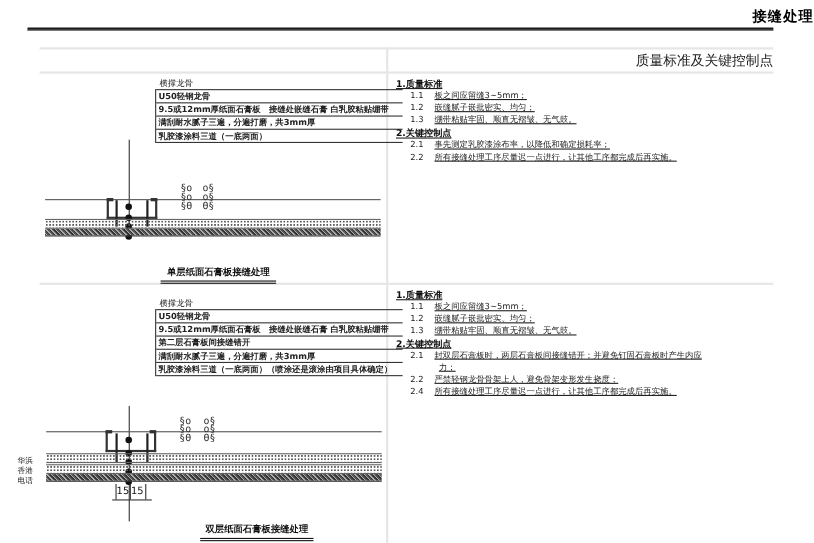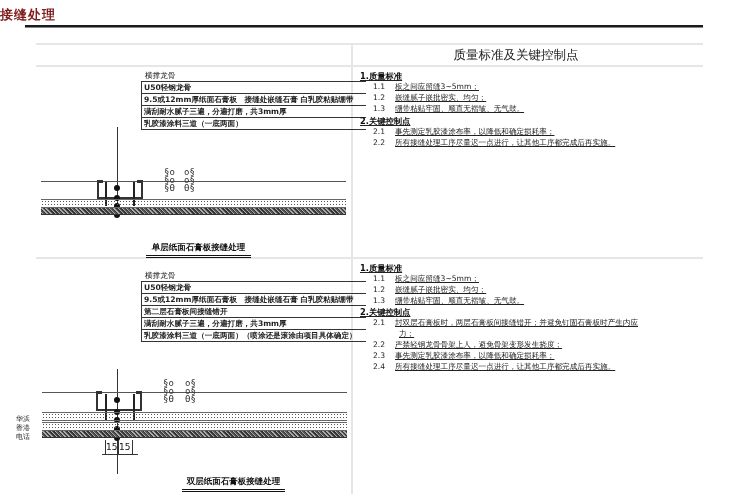--- a/index.html
+++ b/index.html
@@ -1,21 +1,21 @@
 <!DOCTYPE html>
 <html><head>
 <meta charset="utf-8">
 <style>
   * { box-sizing: border-box; margin: 0; padding: 0; }
   html, body { width: 740px; height: 494px; background: #ffffff; overflow: hidden; }
   body { position: relative; font-family: "DejaVu Sans", "Liberation Sans", sans-serif; color: #111; }
 
   .page-title {
-    position: absolute; left: 0; top: 6px; width: 740px; text-align: left;
-    font-size: 13px; font-weight: bold; letter-spacing: 1px; color: #7f1d1d;
+    position: absolute; left: 0; top: 6px; width: 740px; text-align: right;
+    font-size: 13px; font-weight: bold; letter-spacing: 1px; color: #000000;
   }
   .title-rule {
     position: absolute; left: 25px; top: 25px; width: 678px; height: 3px;
     background: #1a1a1a; border-bottom: 1px solid #888;
   }
 
   .table {
     position: absolute; left: 36px; top: 43px; width: 667px; height: 451px;
   }
   .hline { position: absolute; left: 0; width: 667px; height: 2px; background: #e6e6e6; }
@@ -69,21 +69,21 @@
 
 <div class="page-title">接缝处理</div>
 <div class="title-rule"></div>
 
 <div class="table">
   <div class="hline" style="top:0;"></div>
   <div class="hline" style="top:22px;"></div>
   <div class="hline" style="top:214px;"></div>
   <div class="vline" style="top:0;height:451px;"></div>
 
-  <div class="col-header" style="left:305px;width:350px;">质量标准及关键控制点</div>
+  <div class="col-header" style="left:317px;width:350px;text-align:right;">质量标准及关键控制点</div>
 
   <div class="drawing" style="top:24px;height:190px;">
     <div class="callouts" style="top:4px;">
       <div class="callout-first">横撑龙骨</div>
       <div class="callout-box">
         <div class="callout-line">U50轻钢龙骨</div>
         <div class="callout-line">9.5或12mm厚纸面石膏板　接缝处嵌缝石膏 白乳胶粘贴绷带</div>
         <div class="callout-line">满刮耐水腻子三遍，分遍打磨，共3mm厚</div>
         <div class="callout-line">乳胶漆涂料三道（一底两面）</div>
         <div class="callout-line" style="height:1px;padding:0;"></div>
@@ -165,16 +165,15 @@
 
   <div class="spec" style="top:220px;">
     <div class="spec-head">1.质量标准</div>
     <div class="spec-item"><span class="num">1.1</span><span>板之间应留缝3~5mm；</span></div>
     <div class="spec-item"><span class="num">1.2</span><span>嵌缝腻子嵌批密实、均匀；</span></div>
     <div class="spec-item"><span class="num">1.3</span><span>绷带粘贴牢固、顺直无褶皱、无气鼓。</span></div>
     <div class="spec-head" style="margin-top:1px;">2.关键控制点</div>
     <div class="spec-item"><span class="num">2.1</span><span>封双层石膏板时，两层石膏板间接缝错开；并避免钉固石膏板时产生内应</span></div>
     <div class="spec-cont">力；</div>
     <div class="spec-item"><span class="num">2.2</span><span>严禁轻钢龙骨骨架上人，避免骨架变形发生挠度；</span></div>
-    <div class="spec-item"><span class="num">2.3</span><span>事先测定乳胶漆涂布率，以降低和确定损耗率；</span></div>
     <div class="spec-item"><span class="num">2.4</span><span>所有接缝处理工序尽量迟一点进行，让其他工序都完成后再实施。</span></div>
   </div>
 </div>
 
 </body></html>

